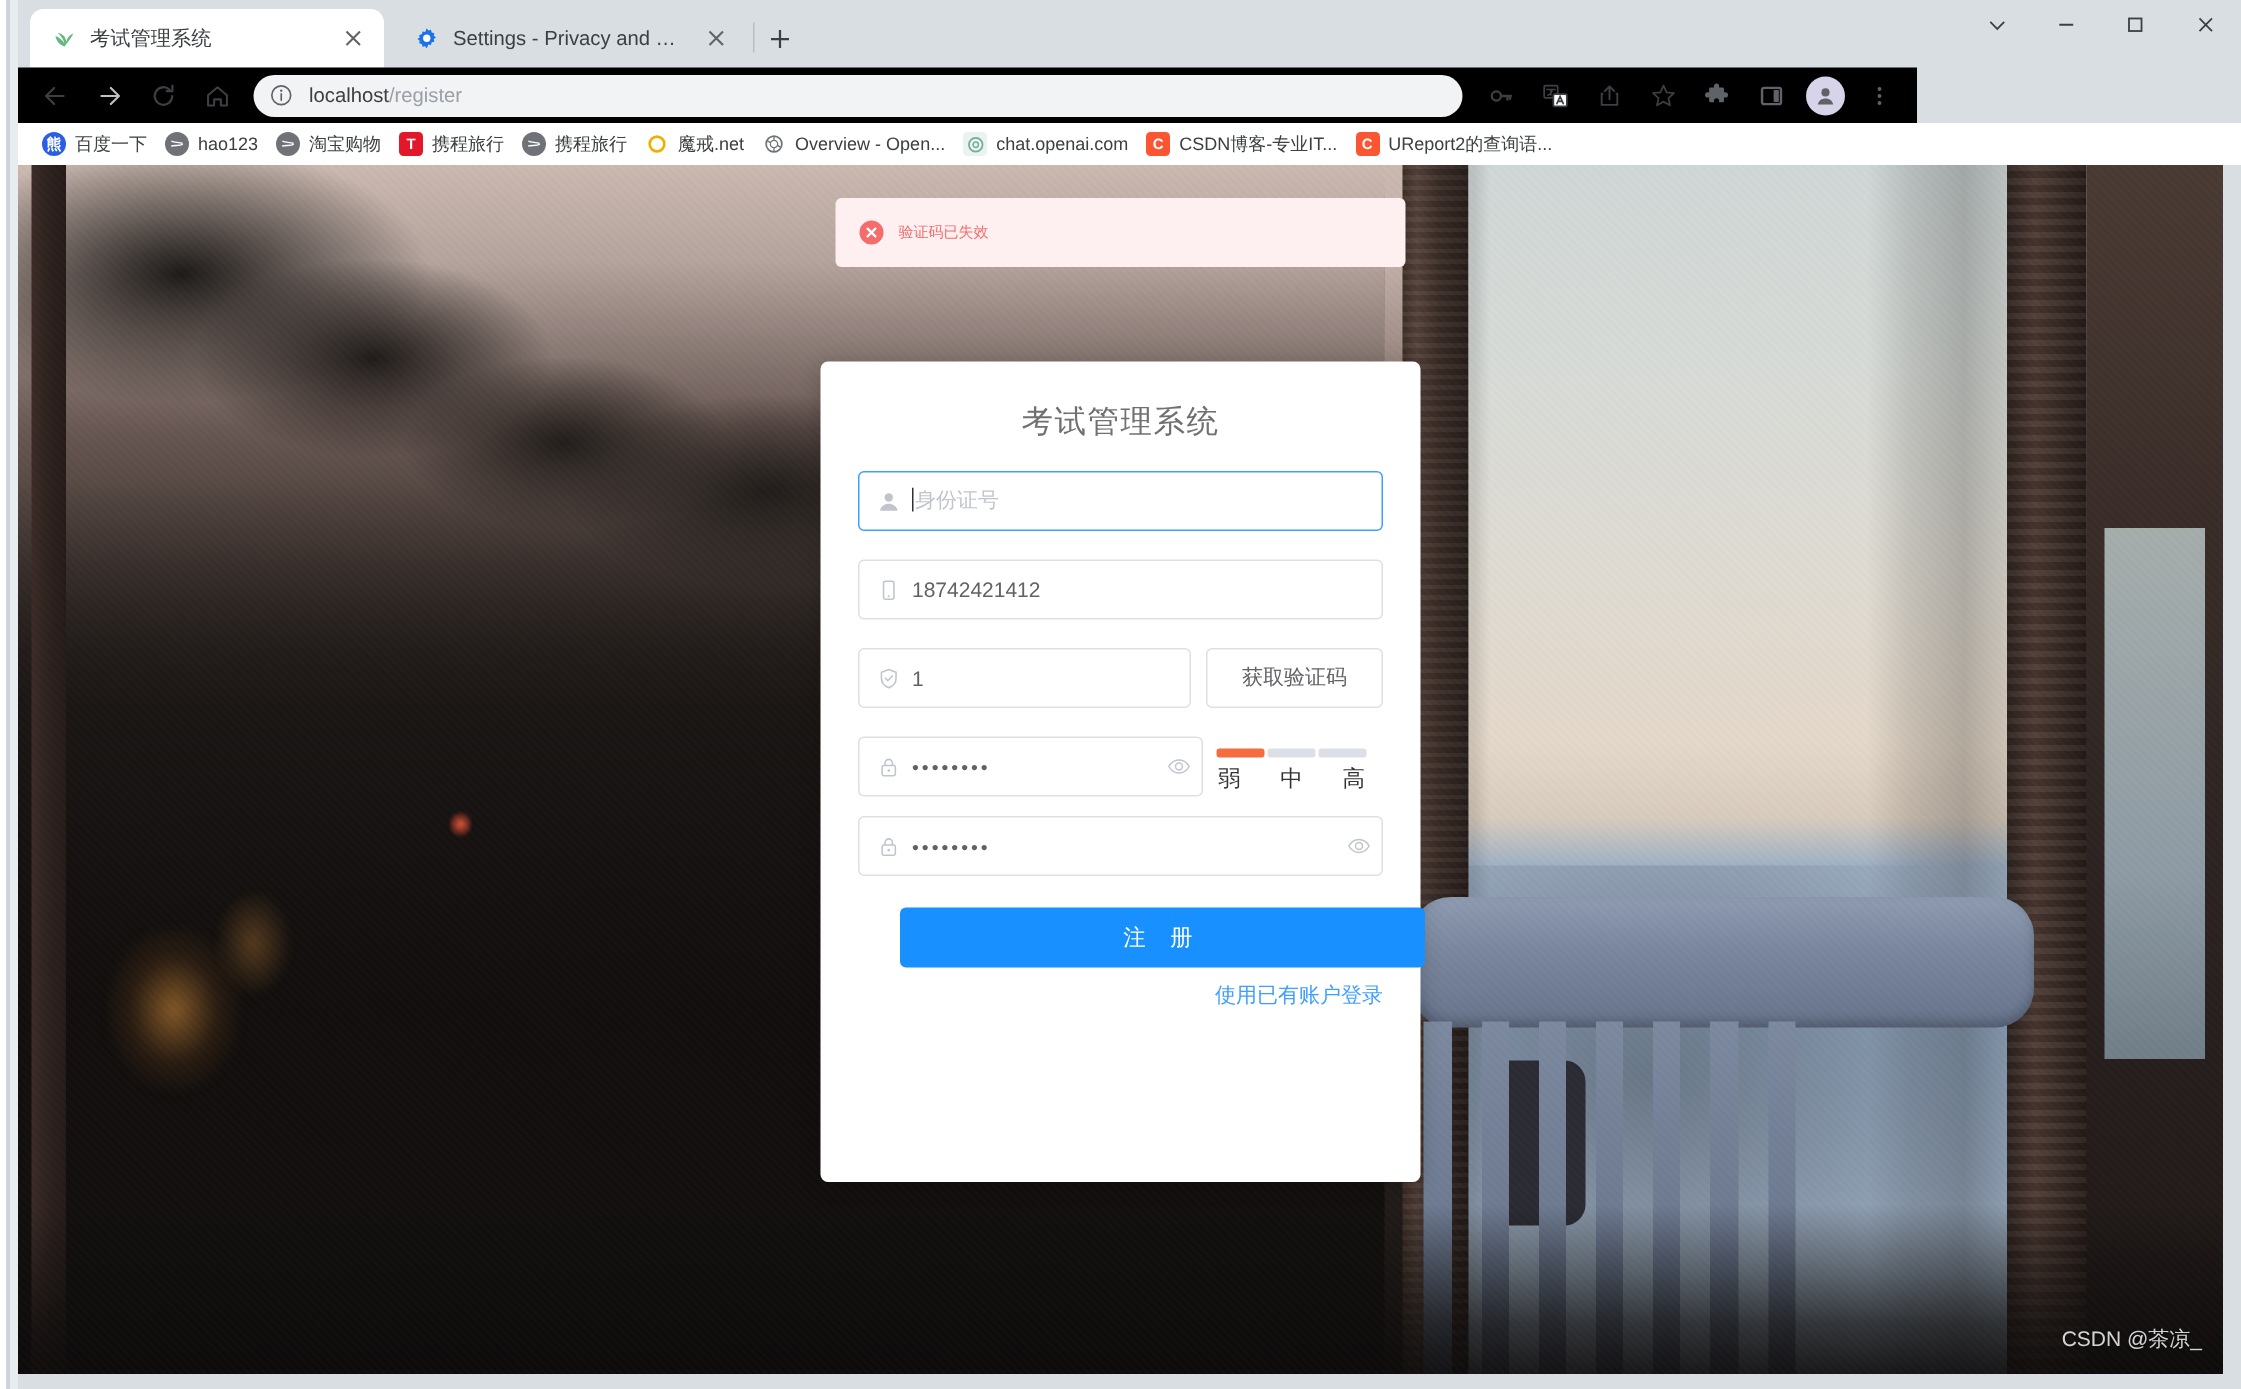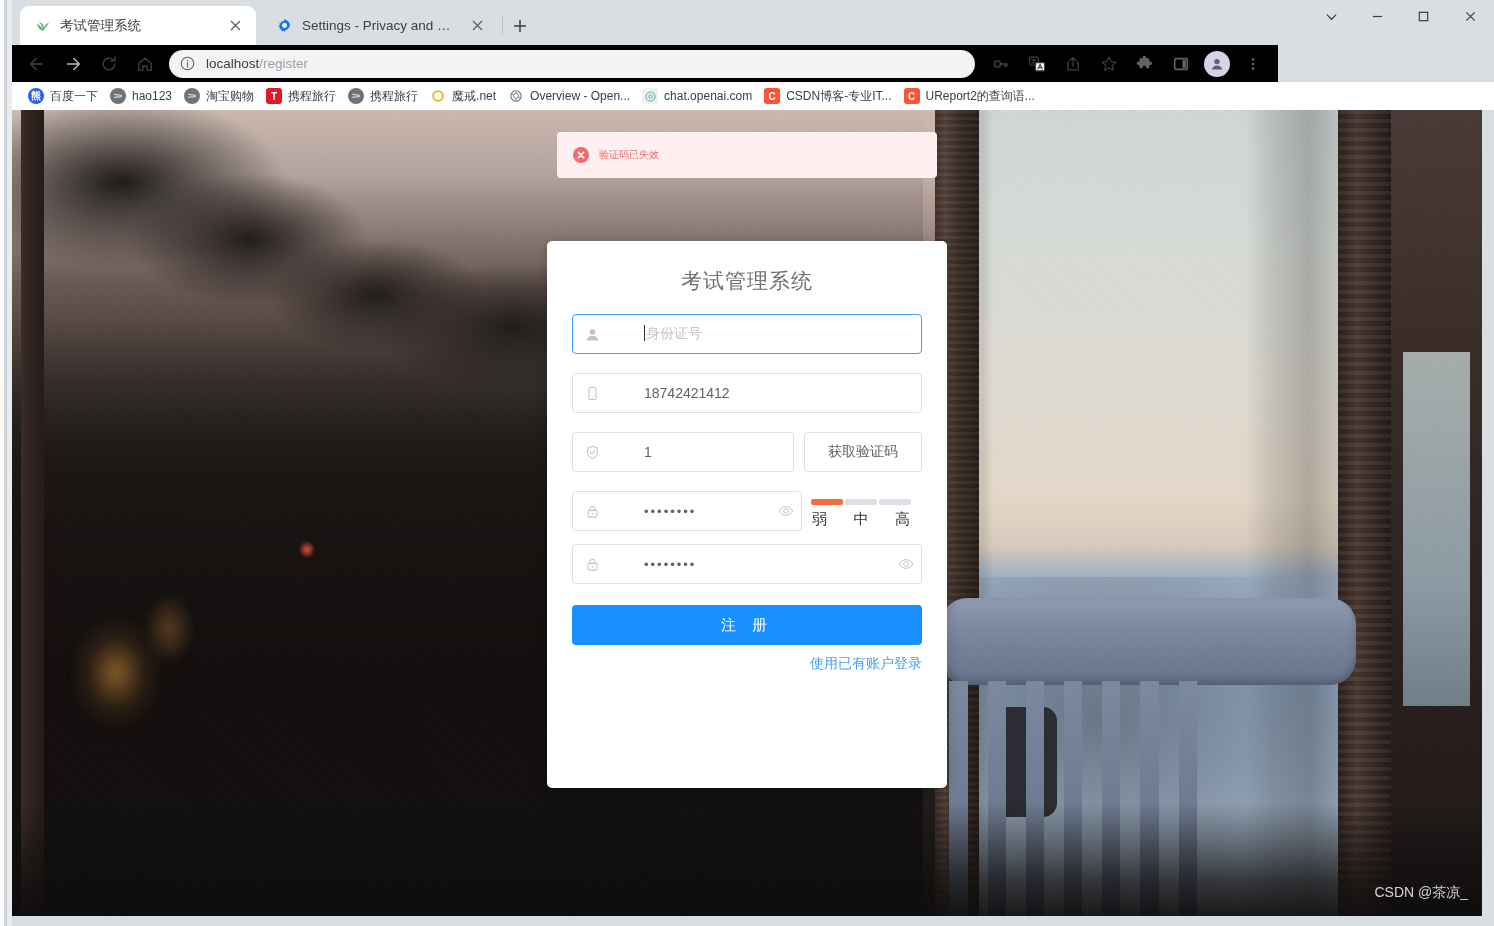--- a/index.html
+++ b/index.html
@@ -277,21 +277,21 @@
     background: #fff;
     display: flex; align-items: center; padding-left: 11px;
   }
   .input-box.focused { border-color: #409eff; }
   .in-icon {
     width: 16px; height: 17px; flex: none; color: #c0c4cc;
     display: flex; align-items: center; justify-content: center; margin-right: 8px;
   }
   .in-val {
     flex: 1; font-size: 14px; color: #606266;
-    overflow: hidden; white-space: nowrap; margin-left: 36px;
+    overflow: hidden; white-space: nowrap;
   }
   .in-val.placeholder { color: #c0c4cc; }
   .in-val.dots { color: #606266; letter-spacing: 2px; font-size: 13px; }
   .caret {
     display: inline-block; width: 1px; height: 16px;
     background: #303133; vertical-align: -3px; margin-right: 1px;
   }
   .eye {
     width: 30px; flex: none; color: #c0c4cc;
     display: flex; align-items: center; justify-content: center;
@@ -315,21 +315,21 @@
   .meter-seg { height: 6px; width: 32px; border-radius: 2px; background: #dcdfe6; }
   .meter-labels {
     display: flex; justify-content: space-between;
     font-size: 15px; color: #333; margin-top: 5px; padding: 0 1px;
   }
 
   .submit-btn {
     width: 100%; height: 40px; margin-top: 21px;
     background: #1890ff; border: none; border-radius: 4px;
     color: #fff; font-size: 15px; letter-spacing: 6px;
-    display: flex; align-items: center; justify-content: center;
+    display: flex; align-items: center; justify-content: center; margin-left: 28px;
   }
   .login-link-row { display: flex; justify-content: flex-end; margin-top: 10px; }
   .login-link { font-size: 14px; color: #409eff; margin-left: 35px; }
 </style>
 </head>
 <body>
 
 <div class="browser">
 
   <div class="bg-window-sliver"></div>

